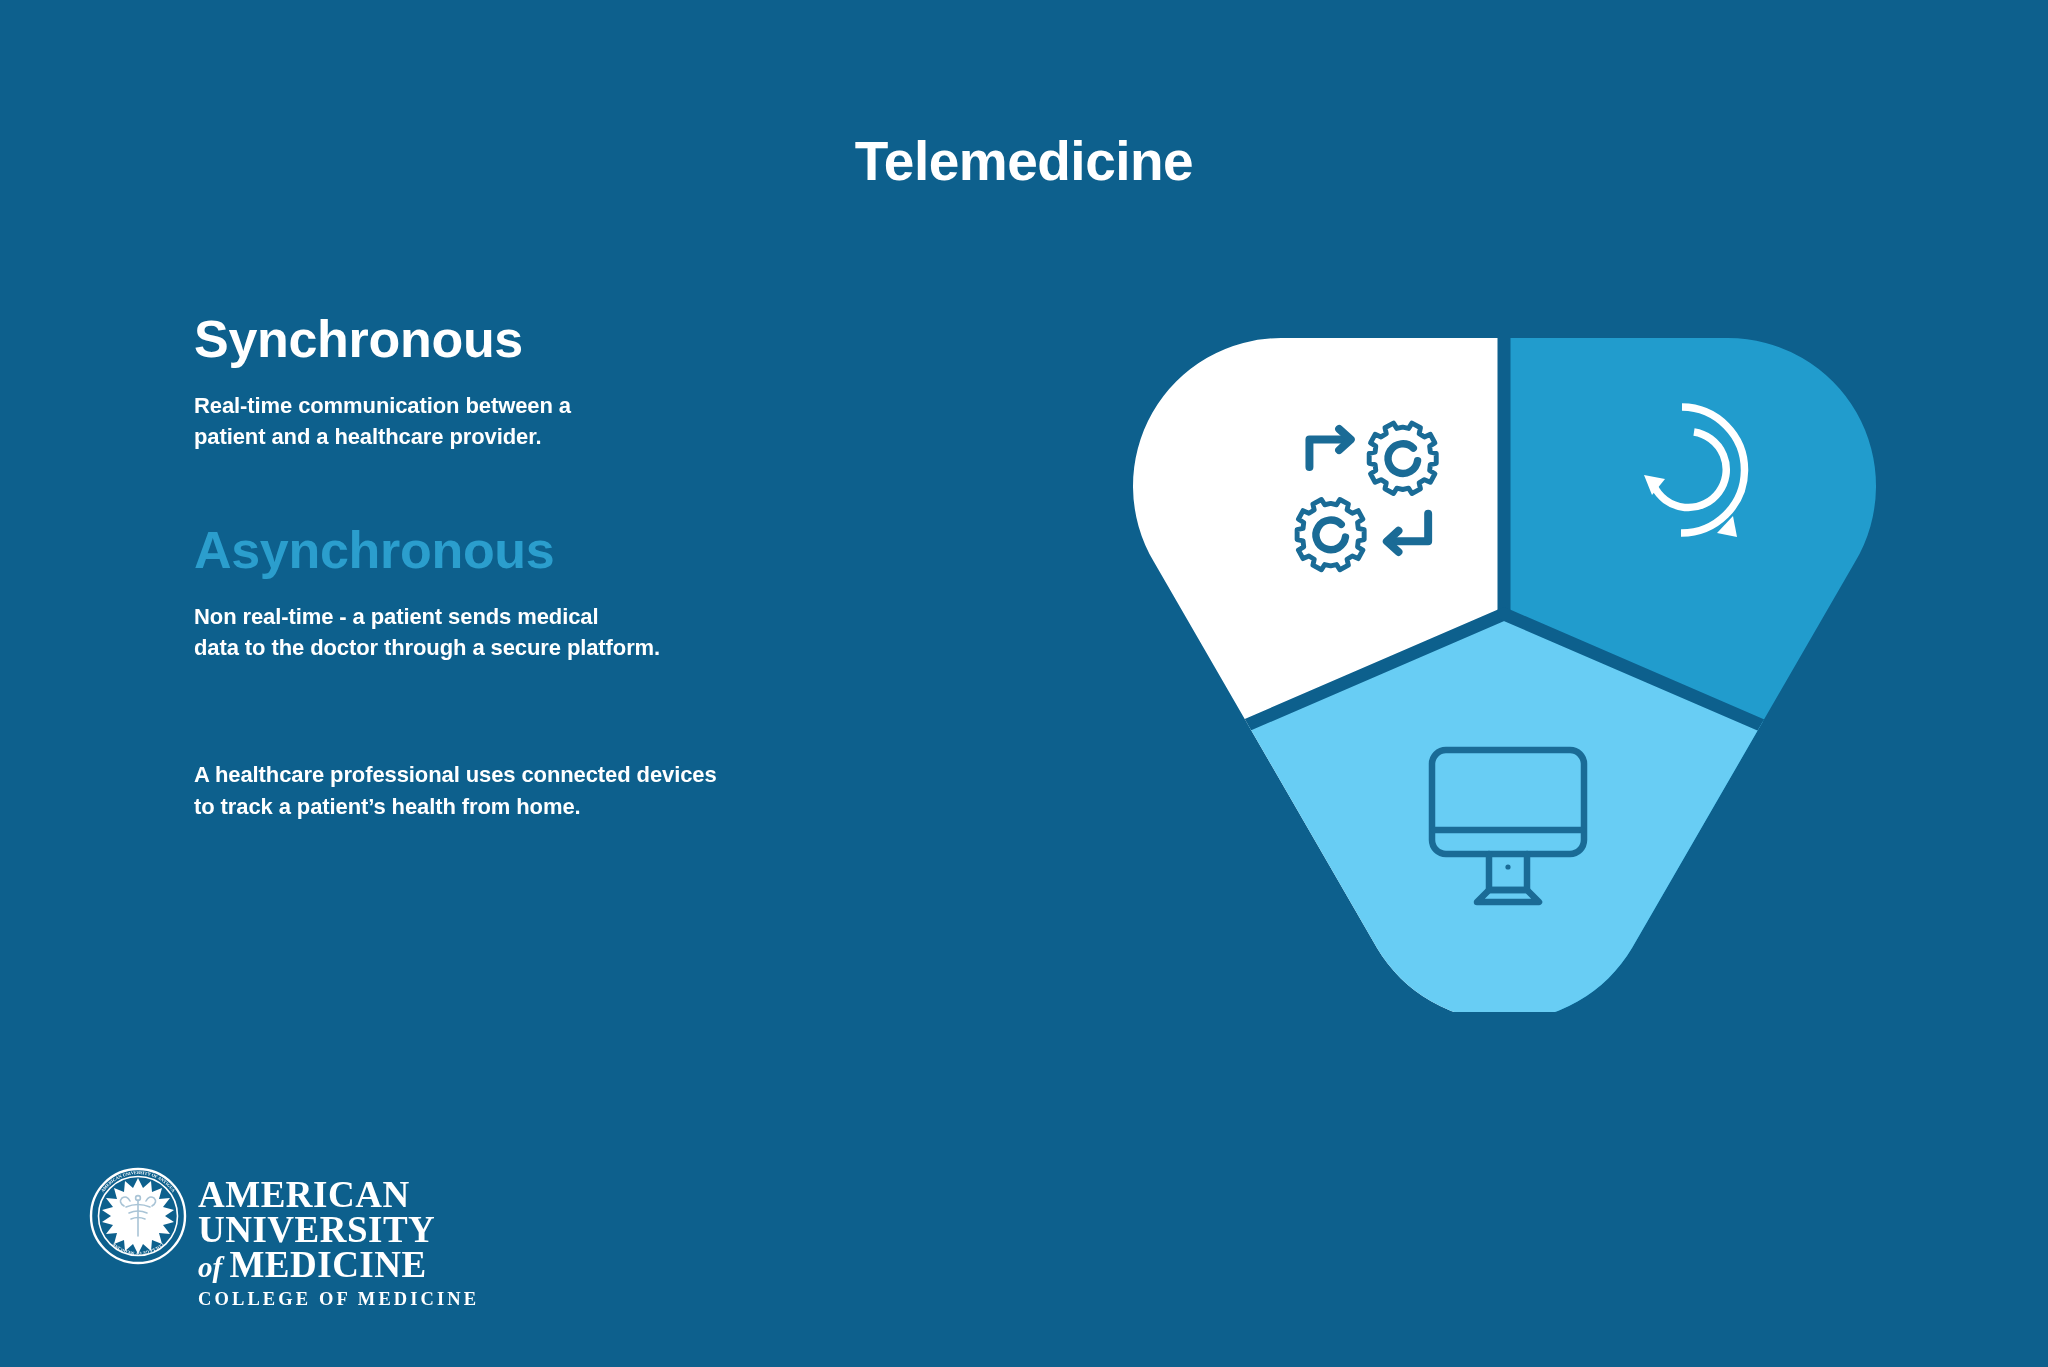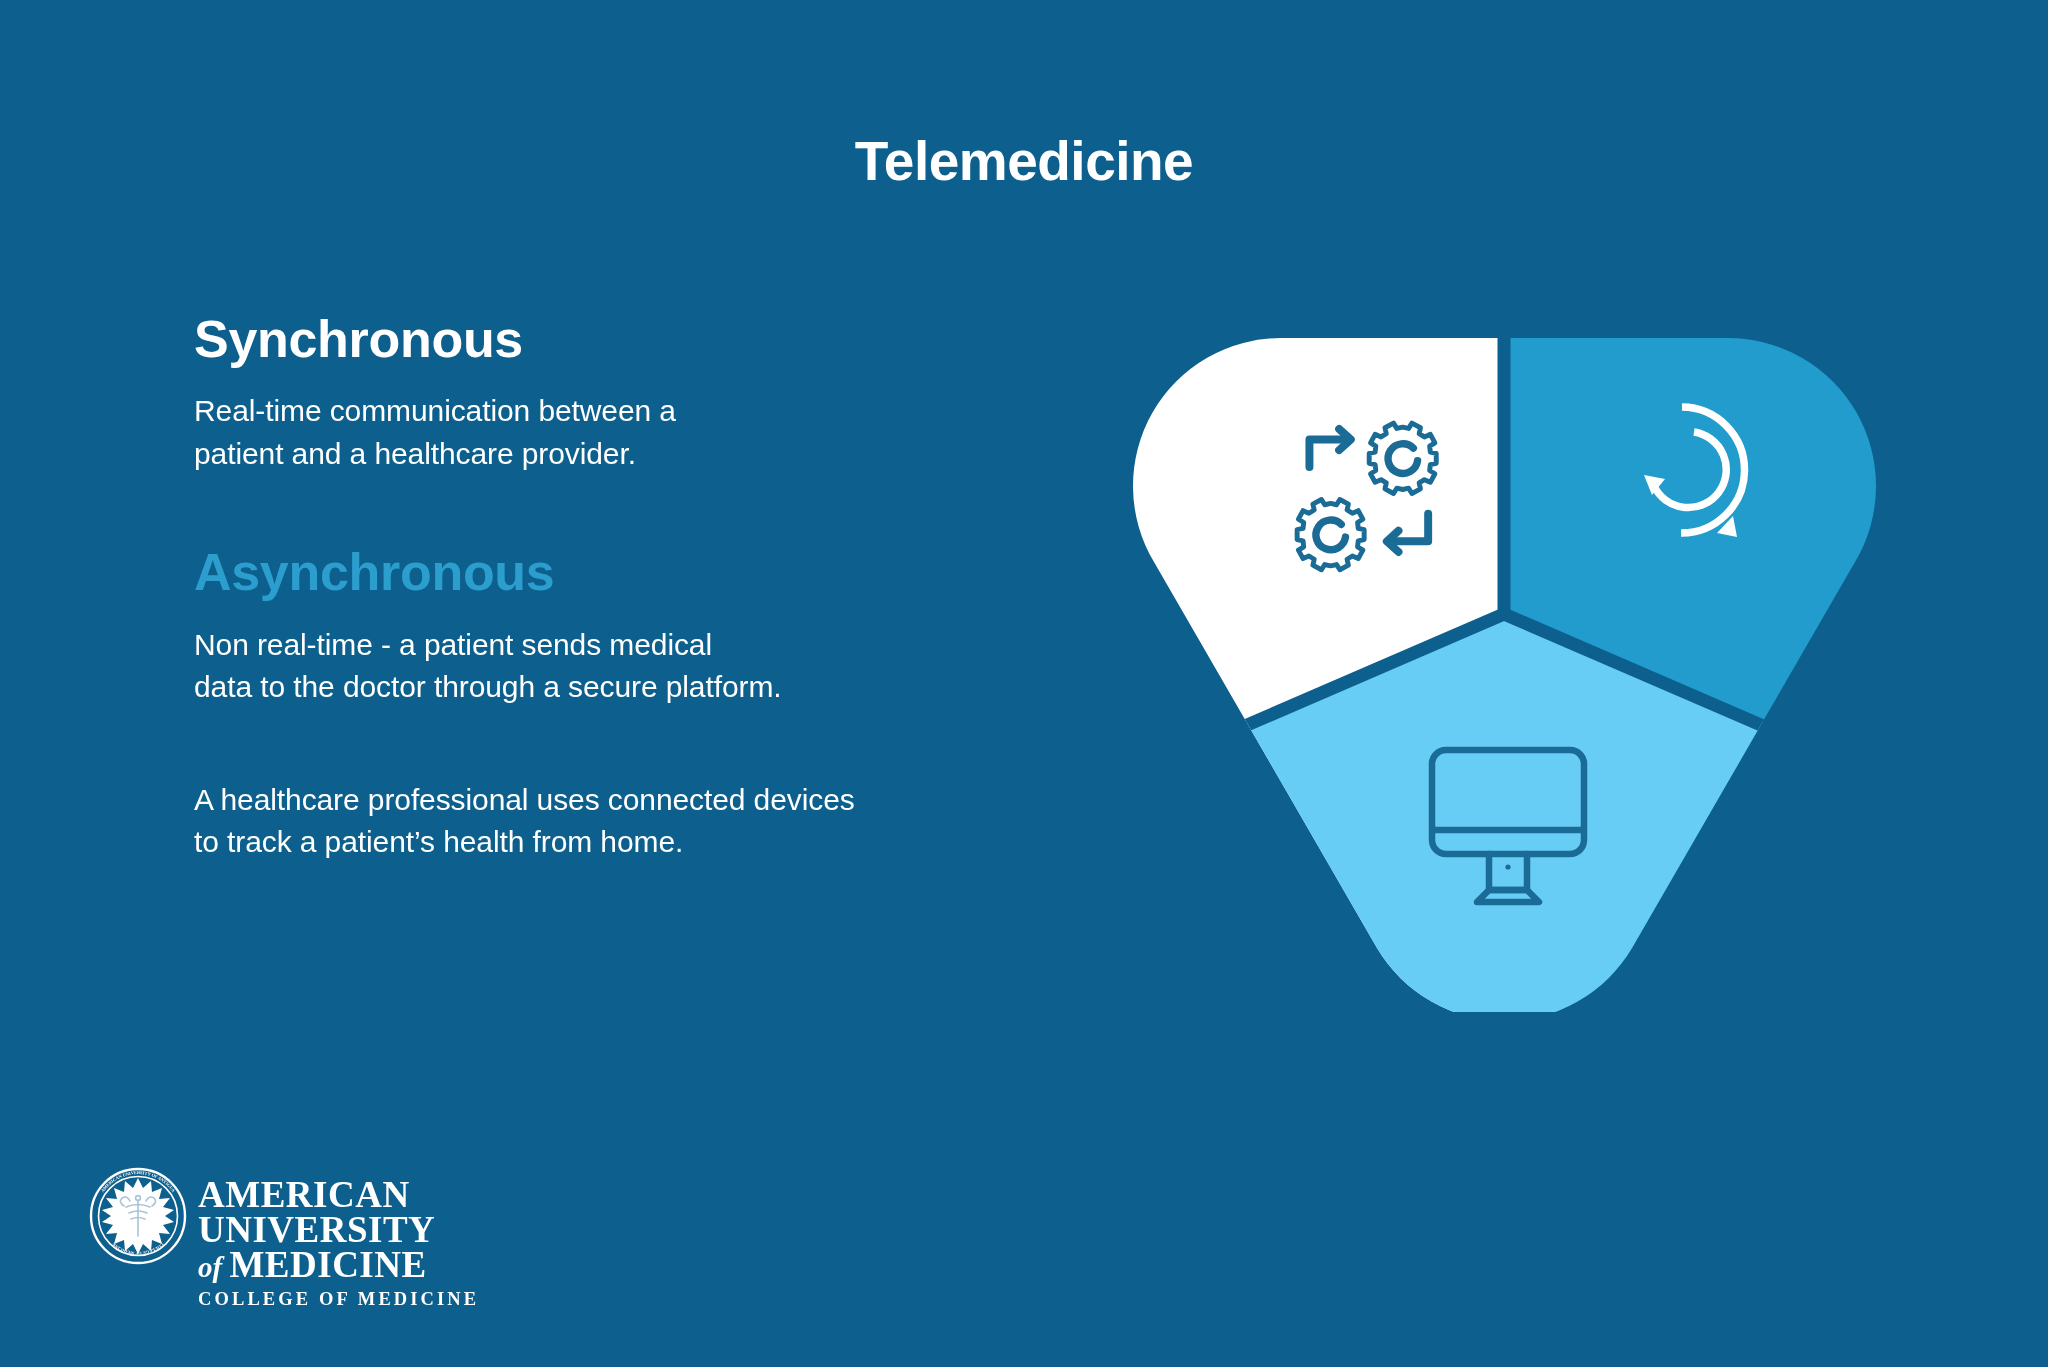--- a/index.html
+++ b/index.html
@@ -21,30 +21,30 @@
 
   
   .text-col { position:absolute; left:194px; top:310px; width:900px; }
   .block { margin-bottom:64px; }
   .block:last-child { margin-bottom:0; }
   .block-title {
     font-size:52px; font-weight:bold; line-height:1.12;
     margin-bottom:22px; letter-spacing:-0.3px;
   }
   .block-body {
-    font-size:30px; font-weight:400; color:#ffffff;
+    font-size:22px; font-weight:700; color:#ffffff;
     line-height:1.42; letter-spacing:-0.1px; white-space:pre-line;
   }
   .t-white { color:#ffffff; }
   .t-teal  { color:#2b9ecd; }
   .t-sky   { color:#68cdf4; }
 
   
   #block-1 { margin-bottom:68px; }
-  #block-2 { margin-bottom:70px; }
+  #block-2 { margin-bottom:96px; }
 
   
   #diagram { position:absolute; left:1132px; top:322px; width:745px; height:690px; }
   #diagram svg { display:block; width:100%; height:100%; }
 
   
   #logo { position:absolute; left:88px; top:1162px; width:330px; height:140px; }
   .logo-seal { position:absolute; left:0; top:4px; width:100px; height:100px; }
   .logo-words { position:absolute; left:110px; top:16px; width:220px; color:#ffffff; }
   .lw-line {

